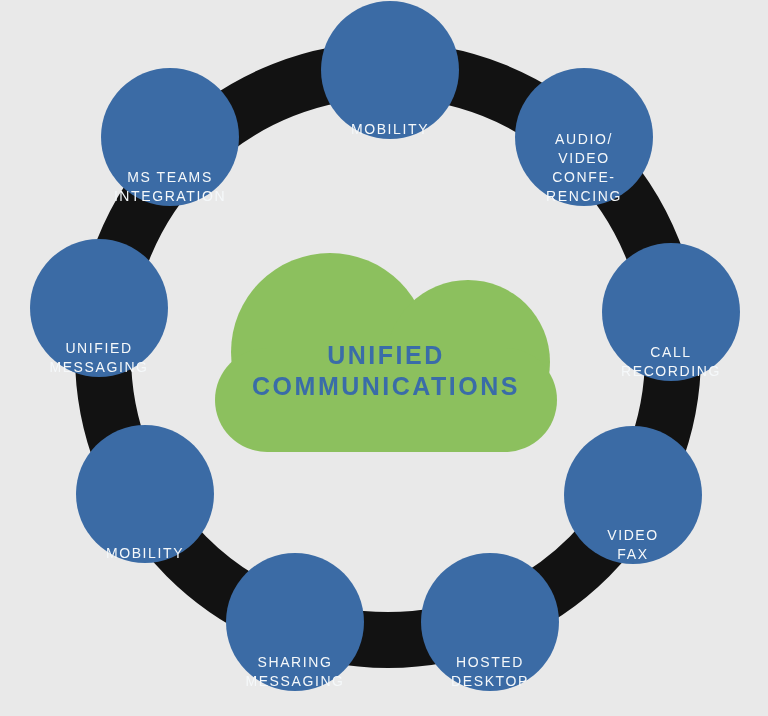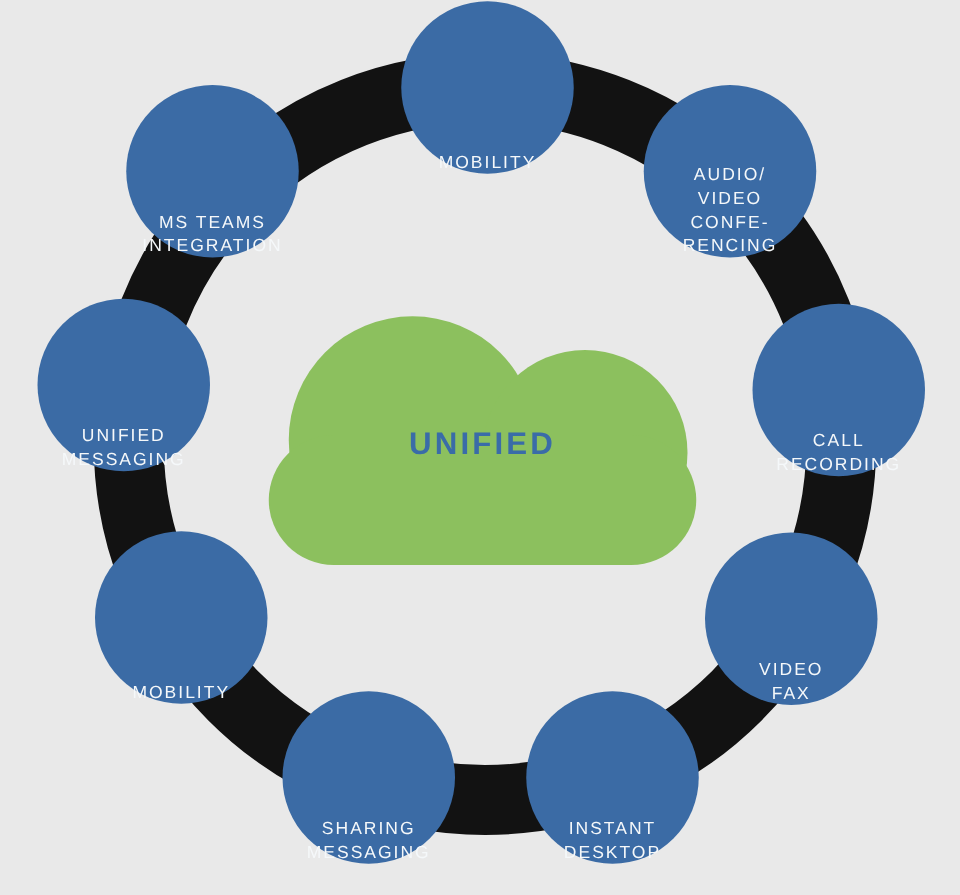--- a/index.html
+++ b/index.html
@@ -79,20 +79,21 @@
   <svg class="cloud-svg" viewBox="0 0 768 716" aria-hidden="true">
     <g fill="var(--cloud-green)">
       <circle cx="330" cy="352" r="99"></circle>
       <circle cx="468" cy="362" r="82"></circle>
       <rect x="215" y="348" width="342" height="104" rx="52"></rect>
     </g>
   </svg>
 
   <div class="cloud-text">
     <div>UNIFIED</div>
+    <div>COMMUNICATIONS</div>
   </div>
 
   <div class="node" style="left:321px; top:1px;">
     <div class="node-label">
       <span>MOBILITY</span>
     </div>
   </div>
 
   <div class="node" style="left:515px; top:68px;">
     <div class="node-label">
@@ -112,21 +113,21 @@
 
   <div class="node" style="left:564px; top:426px;">
     <div class="node-label">
       <span>VIDEO</span>
       <span>FAX</span>
     </div>
   </div>
 
   <div class="node" style="left:421px; top:553px;">
     <div class="node-label">
-      <span>INSTANT</span>
+      <span>HOSTED</span>
       <span>DESKTOP</span>
     </div>
   </div>
 
   <div class="node" style="left:226px; top:553px;">
     <div class="node-label">
       <span>SHARING</span>
       <span>MESSAGING</span>
     </div>
   </div>

